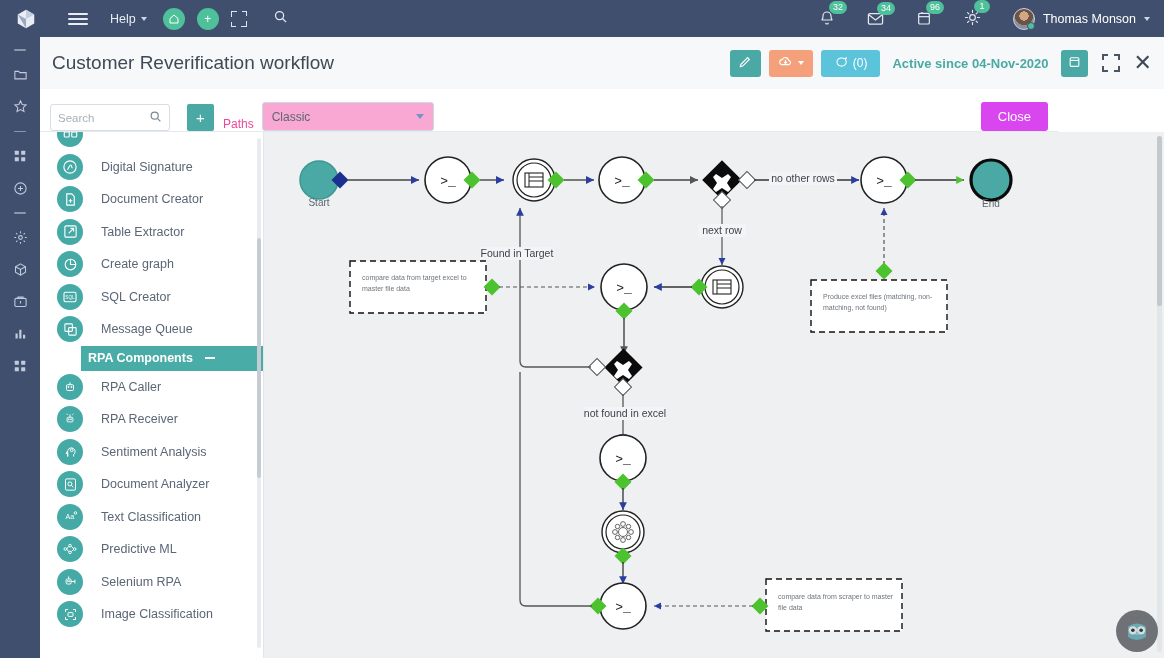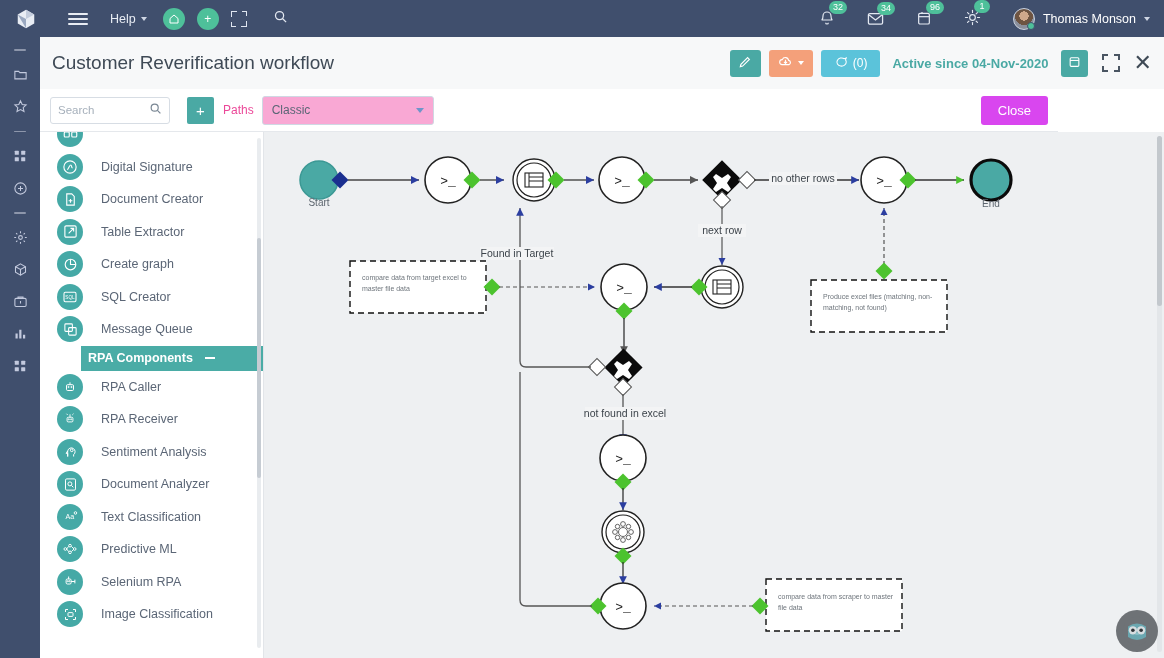--- a/index.html
+++ b/index.html
@@ -79,21 +79,21 @@
   .ic-exp b { position: absolute; width: 6px; height: 6px; border: 2px solid #4a5562; }
   .ic-exp .a { top:0; left:0; border-right:0; border-bottom:0; }
   .ic-exp .b { top:0; right:0; border-left:0; border-bottom:0; }
   .ic-exp .c { bottom:0; left:0; border-right:0; border-top:0; }
   .ic-exp .d { bottom:0; right:0; border-left:0; border-top:0; }
   .ic-x { font-size: 22px; color: #3f4a56; cursor: pointer; margin-left: 6px; line-height: 1; }
 
   
   .toolrow {
     position: absolute; top: 89px; left: 40px; width: 1018px; height: 43px;
-    background: #fff; border-bottom: 1px solid #e5e8ec; display: flex; align-items: center; padding: 0 10px;
+    background: #fff; border-bottom: 1px solid #e5e8ec; display: flex; align-items: flex-end; padding: 0 10px;
   }
   .searchbox {
     width: 120px; height: 27px; border: 1px solid #d7dde4; border-radius: 3px; background: #fff;
     display: flex; align-items: center; padding: 0 7px; gap: 4px;
   }
   .searchbox input { border: none; outline: none; width: 100%; font-size: 11.5px; color: #6b7885; font-family: "Liberation Sans", sans-serif; background: transparent; }
   .searchbox input::placeholder { color: #a6b0bb; }
   .plusbtn { margin-left: 17px; width: 27px; height: 27px; background: #4aa9a4; color: #fff; border: none; border-radius: 2px; font-size: 15px; cursor: pointer; display:flex;align-items:center;justify-content:center; }
   .pathslbl { margin-left: 9px; font-size: 12px; color: #ec4899; }
   .selwrap {

